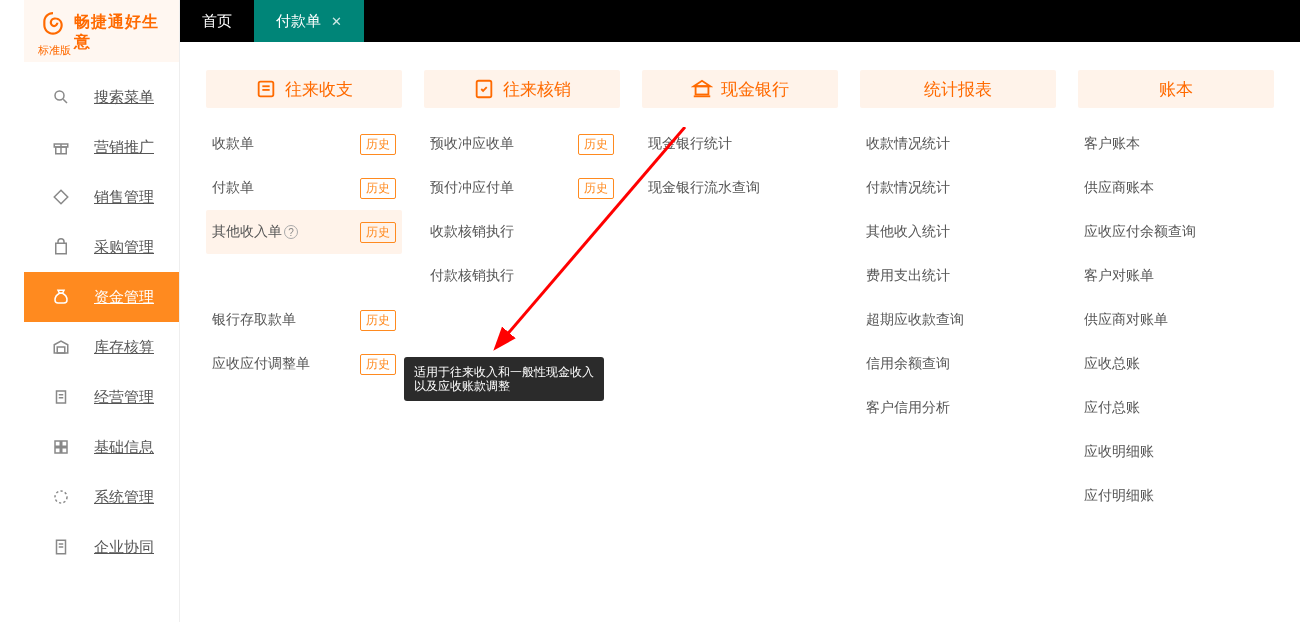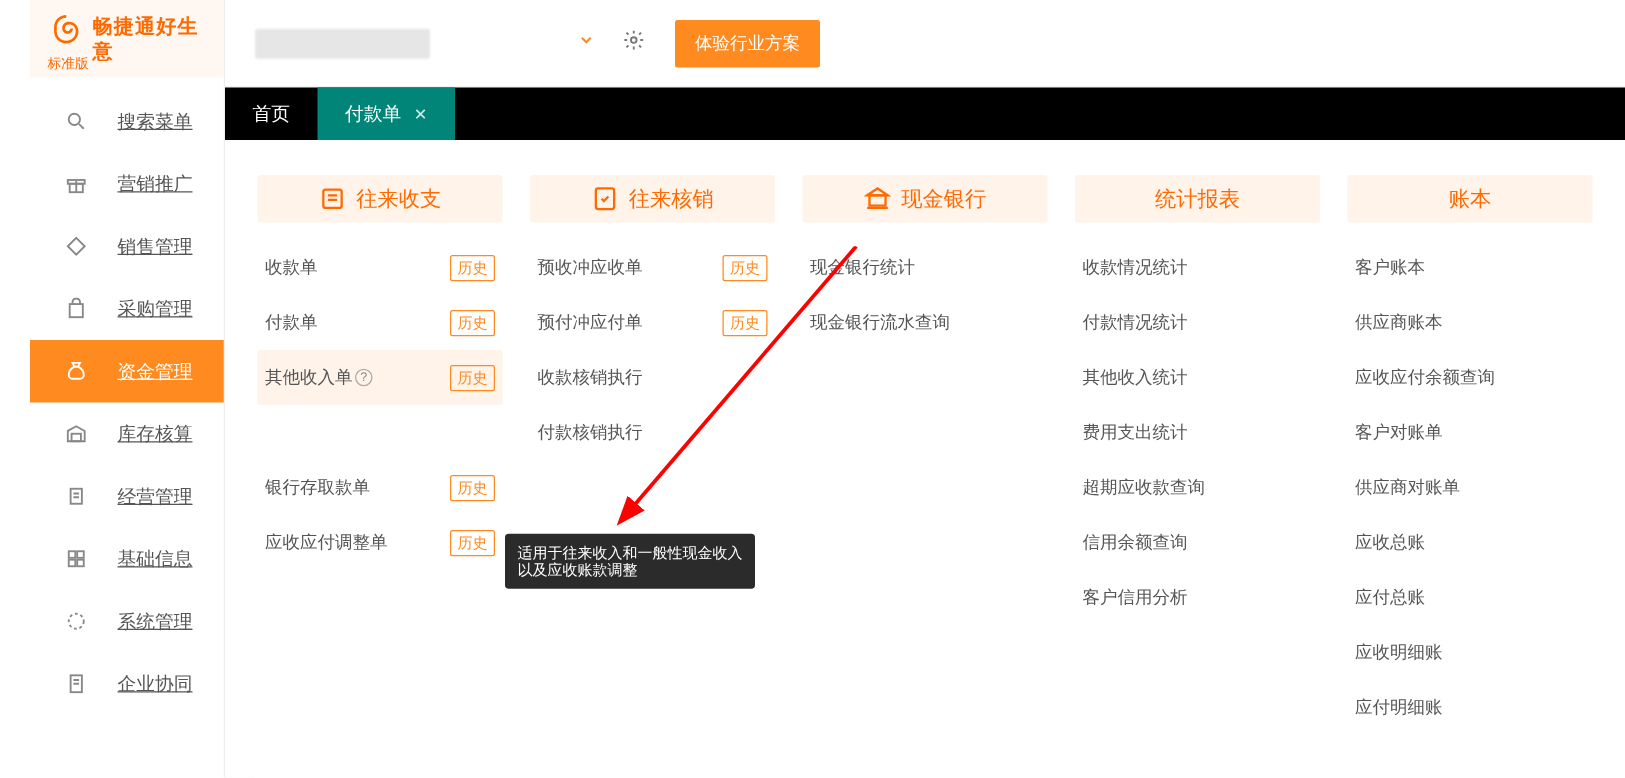--- a/index.html
+++ b/index.html
@@ -145,31 +145,20 @@
               <line x1="9" y1="8" x2="15" y2="8"></line>
               <line x1="9" y1="12" x2="15" y2="12"></line>
             </svg>
           </span>
           <span>企业协同</span>
         </div>
     </nav>
   </aside>
 
   <div class="main">
-    <div class="topbar">
-      <div class="tenant-placeholder"></div>
-      <span class="chev"><svg width="14" height="14" viewBox="0 0 24 24" fill="none" stroke="currentColor" stroke-width="3">
-            <polyline points="6 9 12 15 18 9"></polyline>
-          </svg></span>
-      <span class="gear"><svg width="18" height="18" viewBox="0 0 24 24" fill="none" stroke="currentColor" stroke-width="2">
-            <circle cx="12" cy="12" r="3"></circle>
-            <path d="M12 2v3M12 19v3M4.2 4.2l2.1 2.1M17.7 17.7l2.1 2.1M2 12h3M19 12h3M4.2 19.8l2.1-2.1M17.7 6.3l2.1-2.1"></path>
-          </svg></span>
-      <button class="cta-btn">体验行业方案</button>
-    </div>
 
     <div class="tabstrip">
       <div class="tab">
           <span>首页</span>
         </div>
       <div class="tab active">
           <span>付款单</span>
           <span class="close">✕</span>
         </div>
     </div>

